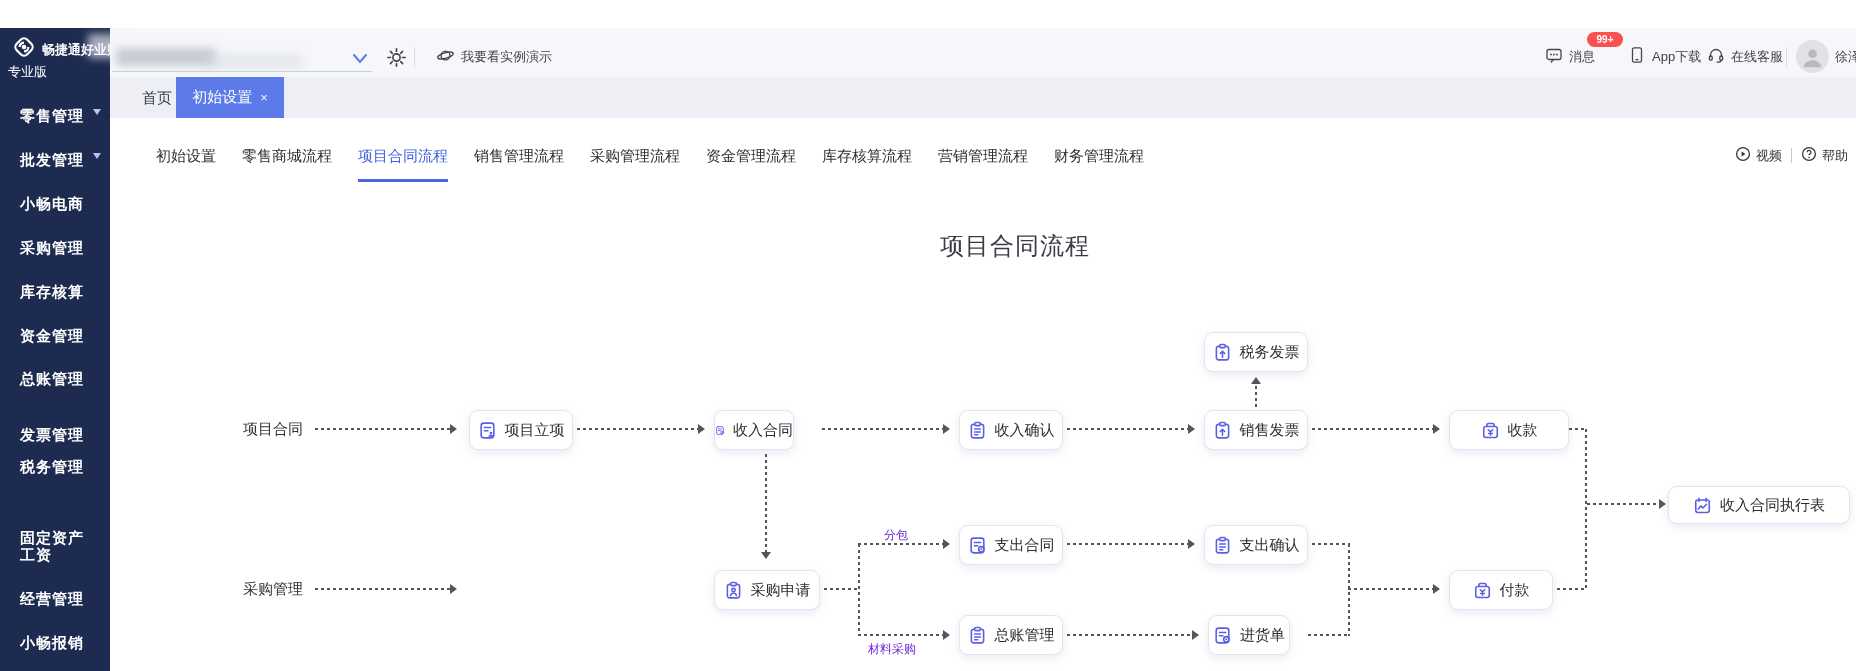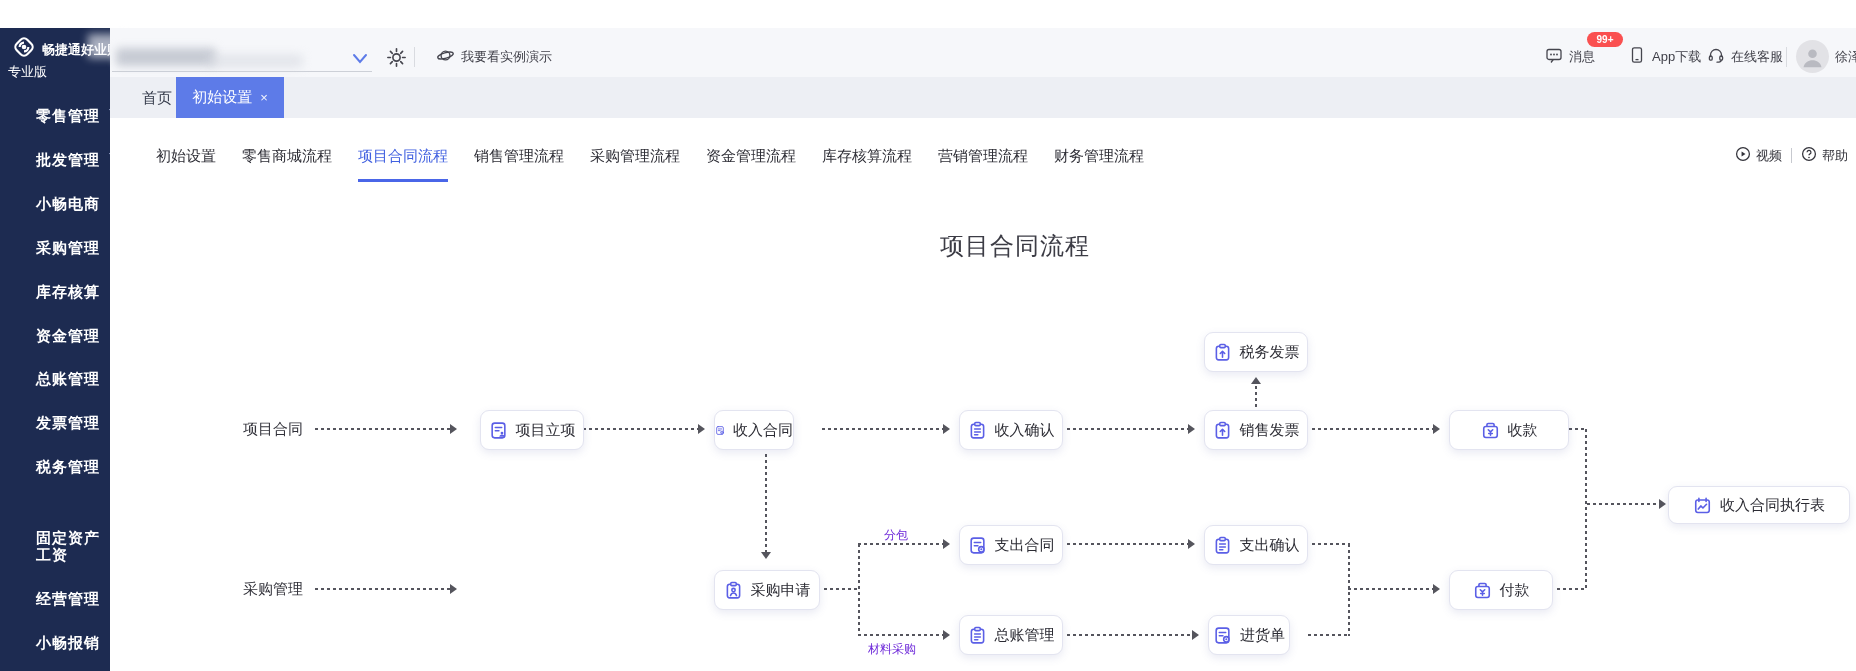--- a/index.html
+++ b/index.html
@@ -5,21 +5,21 @@
   html,body{margin:0;padding:0;background:#fff;}
   #app{position:relative;width:1856px;height:671px;overflow:hidden;
        font-family:"Liberation Sans","DejaVu Sans",sans-serif;background:#fff;}
   
   .top-strip{position:absolute;left:0;top:0;width:1856px;height:28px;background:#ffffff;}
   
   .sidebar{position:absolute;left:0;top:28px;width:110px;height:643px;background:#1d2b51;}
   .brand-text{position:absolute;left:42px;top:13px;color:#fff;font-size:13px;font-weight:bold;white-space:nowrap;}
   .brand-smudge{position:absolute;left:88px;top:6px;width:40px;height:24px;background:rgba(244,246,250,.65);filter:blur(4px);}
   .edition{position:absolute;left:8px;top:35px;color:#fff;font-size:13px;}
-  .side-item{position:absolute;left:0;width:110px;height:22px;padding-left:36px;box-sizing:border-box;
+  .side-item{position:absolute;left:0;width:110px;height:22px;padding-left:20px;box-sizing:border-box;
              color:#ffffff;font-size:15px;font-weight:600;letter-spacing:1px;white-space:nowrap;cursor:pointer;}
   .side-caret{display:inline-block;width:0;height:0;border:4.5px solid transparent;border-top:6px solid #b9c4ea;
               margin-left:9px;vertical-align:2px;}
   
   .header{position:absolute;left:110px;top:28px;width:1746px;height:49px;background:#f6f7fa;}
   .select-box{position:absolute;left:2px;top:18px;width:260px;height:25px;border-bottom:1px solid #cdd0d7;background:#f6f7fa;}
   .blob1{position:absolute;left:4px;top:2px;width:100px;height:18px;background:#c7cbd4;border-radius:4px;filter:blur(4px);}
   .blob2{position:absolute;left:96px;top:8px;width:95px;height:14px;background:#d8dbe2;border-radius:4px;filter:blur(5px);opacity:.6;}
   .hicon{position:absolute;}
   .hdivider{position:absolute;top:19px;width:1px;height:20px;background:#d9dbe0;}
@@ -77,21 +77,21 @@
     <span class="brand-smudge"></span>
     <span class="edition">专业版</span>
     <div id="side-menu">
         <div class="side-item" style="top: 79px;"><span>零售管理</span><span class="side-caret"></span></div>
         <div class="side-item" style="top: 123px;"><span>批发管理</span><span class="side-caret"></span></div>
         <div class="side-item" style="top: 167px;"><span>小畅电商</span></div>
         <div class="side-item" style="top: 211px;"><span>采购管理</span></div>
         <div class="side-item" style="top: 255px;"><span>库存核算</span></div>
         <div class="side-item" style="top: 299px;"><span>资金管理</span></div>
         <div class="side-item" style="top: 342px;"><span>总账管理</span></div>
-        <div class="side-item" style="top: 386px;"><span>发票管理</span></div>
+        <div class="side-item" style="top: 398px;"><span>发票管理</span></div>
         <div class="side-item" style="top: 430px;"><span>税务管理</span></div>
         <div class="side-item" style="top: 474px; margin-top: 27px;"><span>固定资产</span></div>
         <div class="side-item" style="top: 518px;"><span>工资</span></div>
         <div class="side-item" style="top: 562px;"><span>经营管理</span></div>
         <div class="side-item" style="top: 606px;"><span>小畅报销</span></div>
       </div>
   </div>
 
   <div class="header">
     <div class="select-box">
@@ -256,21 +256,21 @@
     <div class="hl" style="left:1067px;top:634px;width:125px"></div>
       <div class="ar" style="left:1192px;top:630px"></div>
 
     <div class="hl" style="left:1312px;top:543px;width:38px"></div>
     <div class="hl" style="left:1308px;top:634px;width:42px"></div>
     <div class="vl" style="left:1348px;top:544px;height:92px"></div>
     <div class="hl" style="left:1348px;top:588px;width:85px"></div>
       <div class="ar" style="left:1433px;top:584px"></div>
 
     <div id="nodes">
-        <div class="node" style="left: 469px; top: 410px; width: 104px; height: 40px; margin-left: 11px;">
+        <div class="node" style="left: 469px; top: 410px; width: 104px; height: 40px;">
           <svg width="19" height="19" viewBox="0 0 18 18" fill="none" stroke="#5b5fe6" stroke-width="1.5" stroke-linecap="round" stroke-linejoin="round">
             <rect x="3" y="2" width="12" height="14" rx="2.4"></rect>
             <path d="M6 6.2h6M6 9.2h3.4"></path>
             <circle cx="12.3" cy="11.4" r="1.3" fill="#5b5fe6" stroke="none"></circle>
             <path d="M9.7 15c.4-1.4 1.4-2.1 2.6-2.1s2.2.7 2.6 2.1z" fill="#5b5fe6" stroke="none"></path>
           </svg>
           <span>项目立项</span>
         </div>
         <div class="node" style="left: 714px; top: 410px; width: 80px; height: 40px;">
           <svg width="19" height="19" viewBox="0 0 18 18" fill="none" stroke="#5b5fe6" stroke-width="1.5" stroke-linecap="round" stroke-linejoin="round">

